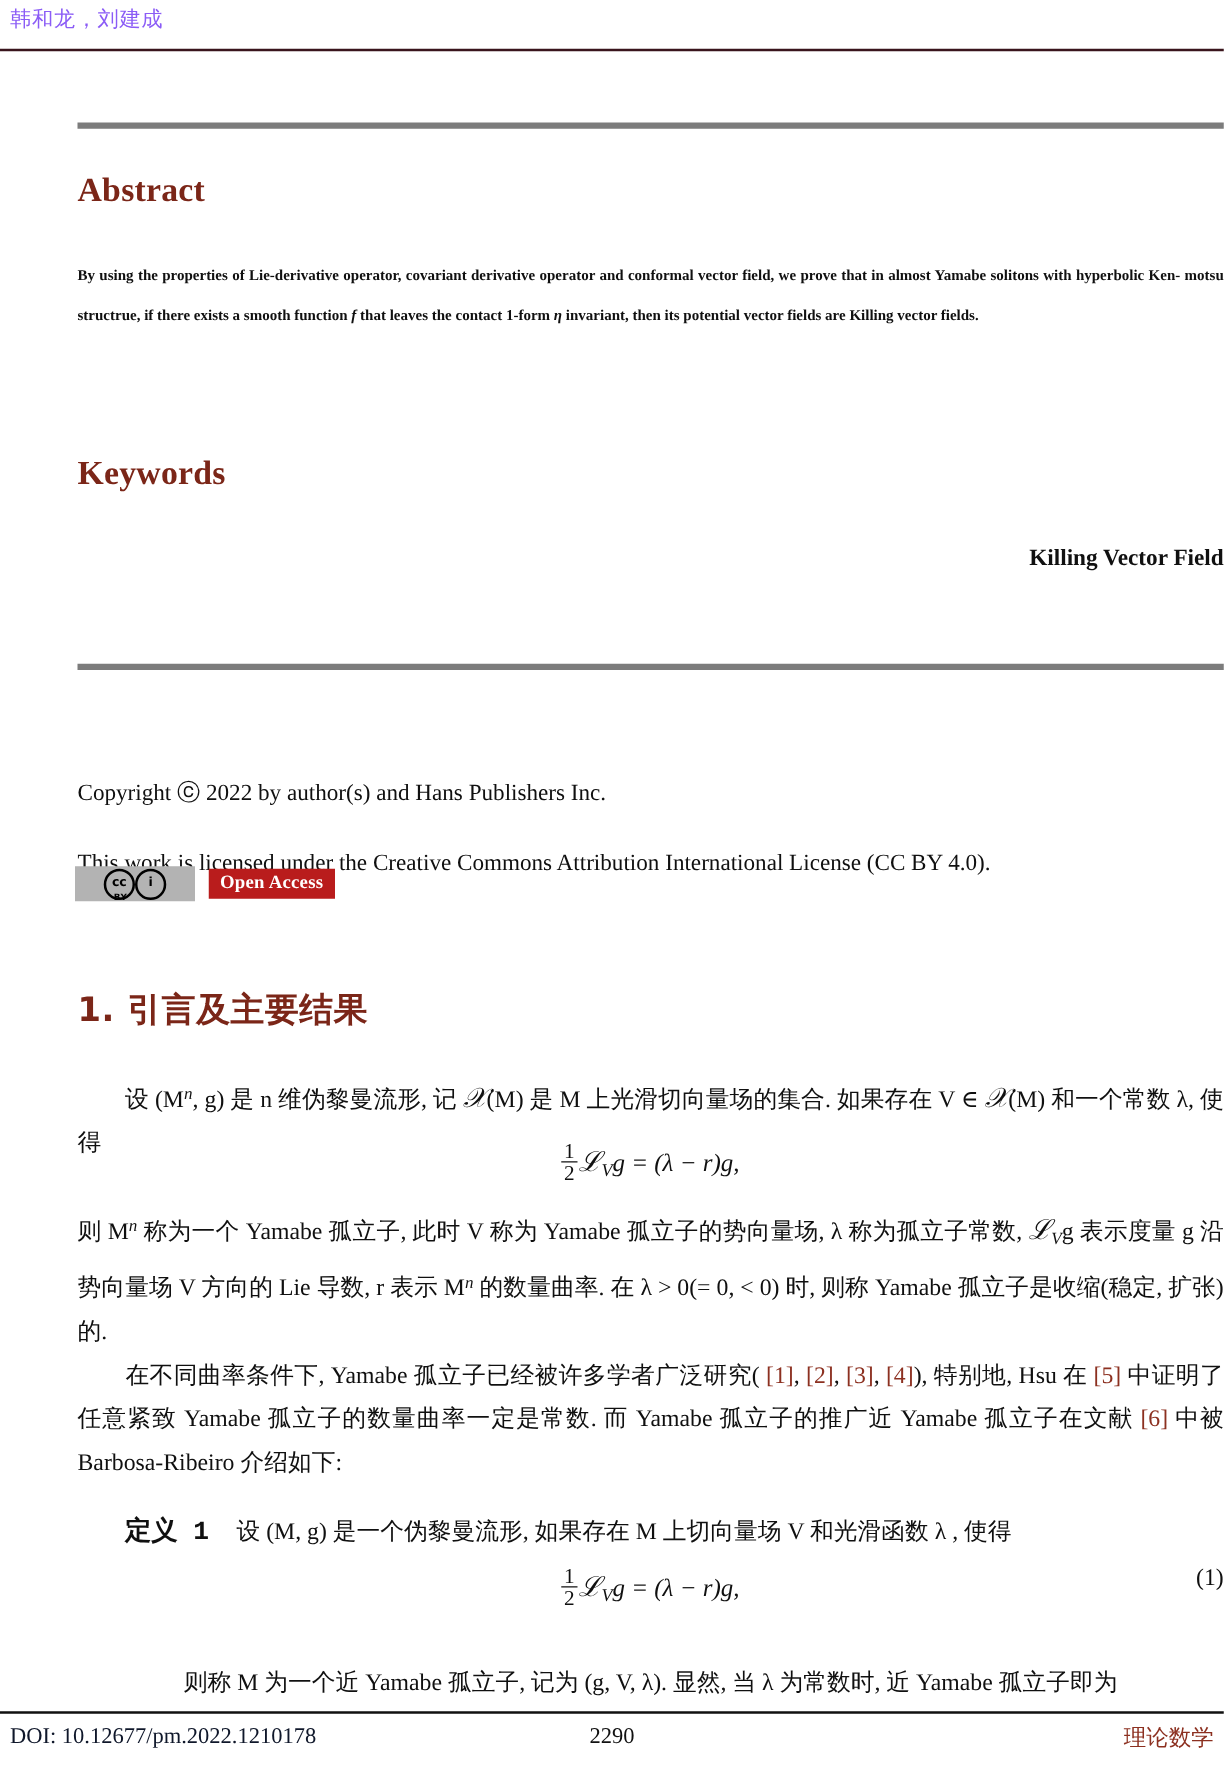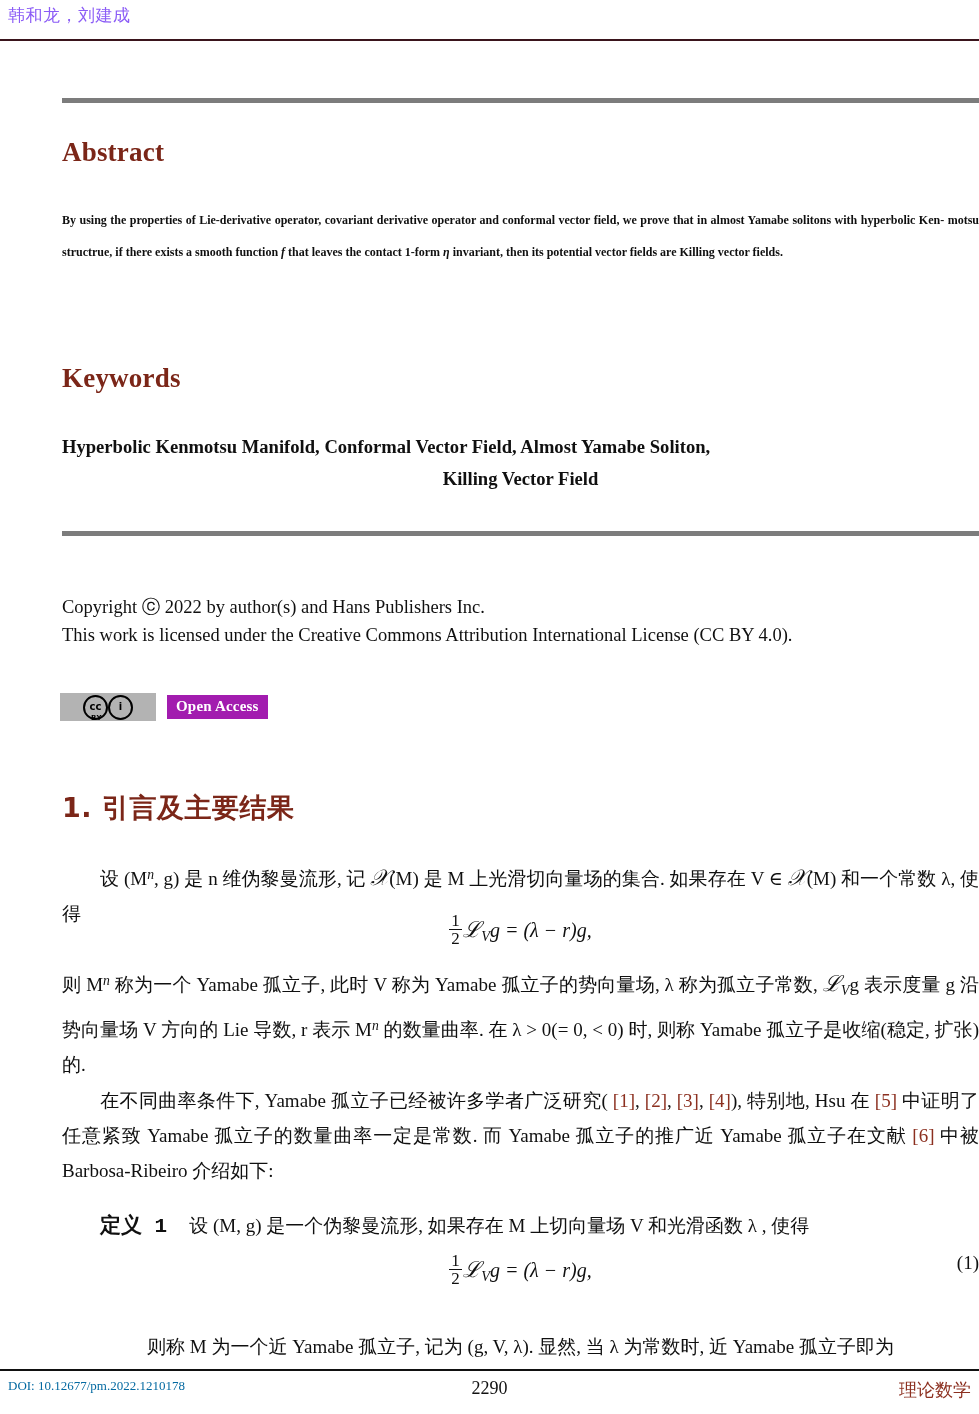--- a/index.html
+++ b/index.html
@@ -75,31 +75,31 @@
     text-align: justify;
     text-justify: inter-word;
   }
   .keywords-body {
     top: 431px;
     font-weight: bold;
     font-size: 18.6px;
     line-height: 32.3px;
     text-align: justify;
   }
-  .keywords-body .kw-line2 { display:block; text-align:center; }
+  .keywords-body .kw-line2 { display:block; text-align:right; }
 
   .mathit { font-style: italic; font-family: "Liberation Serif", serif; }
 
   
   .copyright {
     top: 594px;
     font-size: 18.5px;
     line-height: 27.5px;
   }
-  .copyright .cline { display: block; white-space: nowrap; }
+  .copyright .cline { display: block; white-space: nowrap; margin-top: 28px; }
   .cc-link { color: #2727cf; }
 
   
   .badges {
     position: absolute;
     left: 60px;
     top: 693px;
     display: flex;
     align-items: center;
     gap: 11px;
@@ -133,21 +133,21 @@
     position: absolute;
     left: 31px;
     bottom: -1px;
     font-family: "DejaVu Sans", sans-serif;
     font-size: 7px;
     font-weight: bold;
     color: #000;
     letter-spacing: 0.5px;
   }
   .oa-badge {
-    background: #a21caf;
+    background: #b91c1c;
     color: #fff;
     font-family: "Liberation Serif", serif;
     font-weight: bold;
     font-size: 15px;
     padding: 4px 9px 5px 9px;
     line-height: 1.05;
     letter-spacing: 0.2px;
   }
 
   
@@ -242,22 +242,22 @@
   .footer {
     position: absolute;
     left: 0;
     top: 1376px;
     width: 979px;
     height: 34px;
   }
   .footer-doi {
     position: absolute;
     left: 8px; top: 2px;
-    color: #0369a1;
-    font-size: 13px;
+    color: #0f172a;
+    font-size: 18px;
   }
   .footer-page {
     position: absolute;
     left: 0; right: 0; top: 2px;
     text-align: center;
     font-size: 18px;
     color: #111;
   }
   .footer-journal {
     position: absolute;
@@ -286,21 +286,20 @@
   <span>motsu structrue, if there exists a smooth function</span>
   <span class="mathit">f</span>
   <span>that leaves the contact 1-form</span>
   <span class="mathit">η</span>
   <span>invariant, then its potential vector fields are Killing vector fields.</span>
 </div>
 
 <div class="block sec-head" id="keywords-head">Keywords</div>
 
 <div class="block keywords-body">
-  <span>Hyperbolic  Kenmotsu  Manifold,  Conformal  Vector  Field,  Almost  Yamabe  Soliton,</span>
   <span class="kw-line2">Killing Vector Field</span>
 </div>
 
 <div class="block copyright">
   <span class="cline">Copyright ⓒ 2022 by author(s) and Hans Publishers Inc.</span>
   <span class="cline">This work is licensed under the Creative Commons Attribution International License (CC BY 4.0).</span>
 </div>
 
 <div class="badges">
   <div class="cc-badge">

